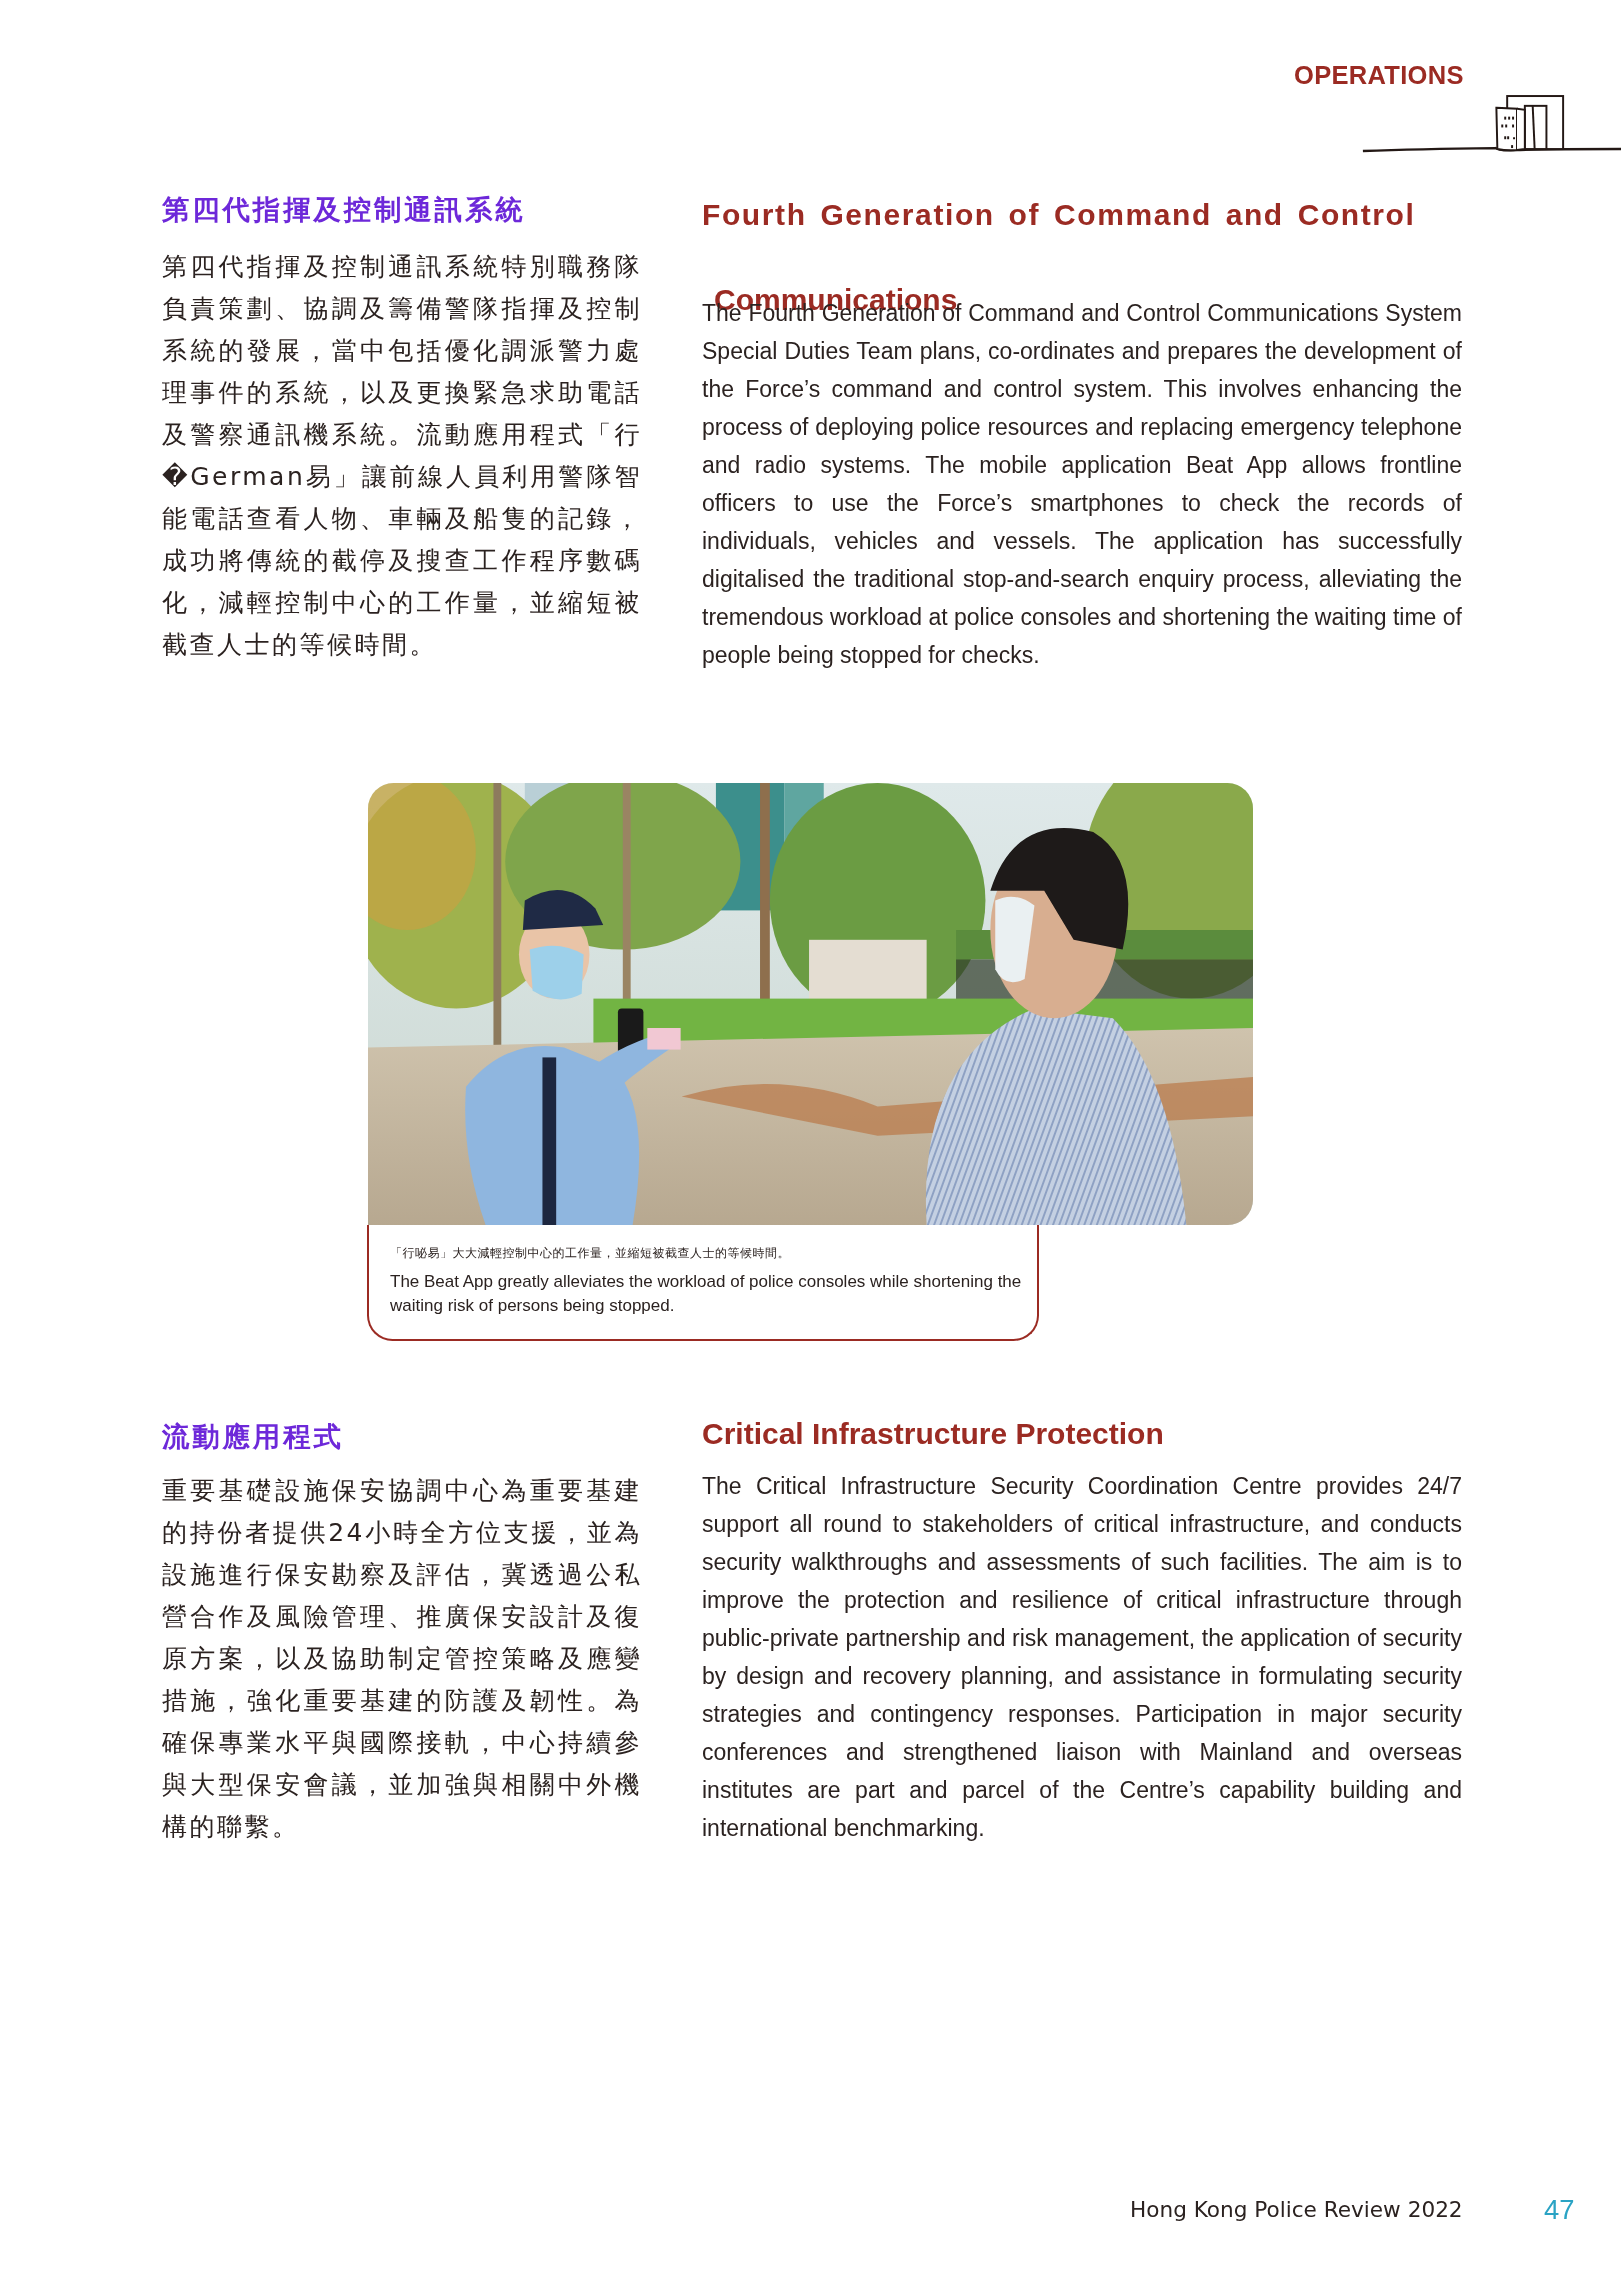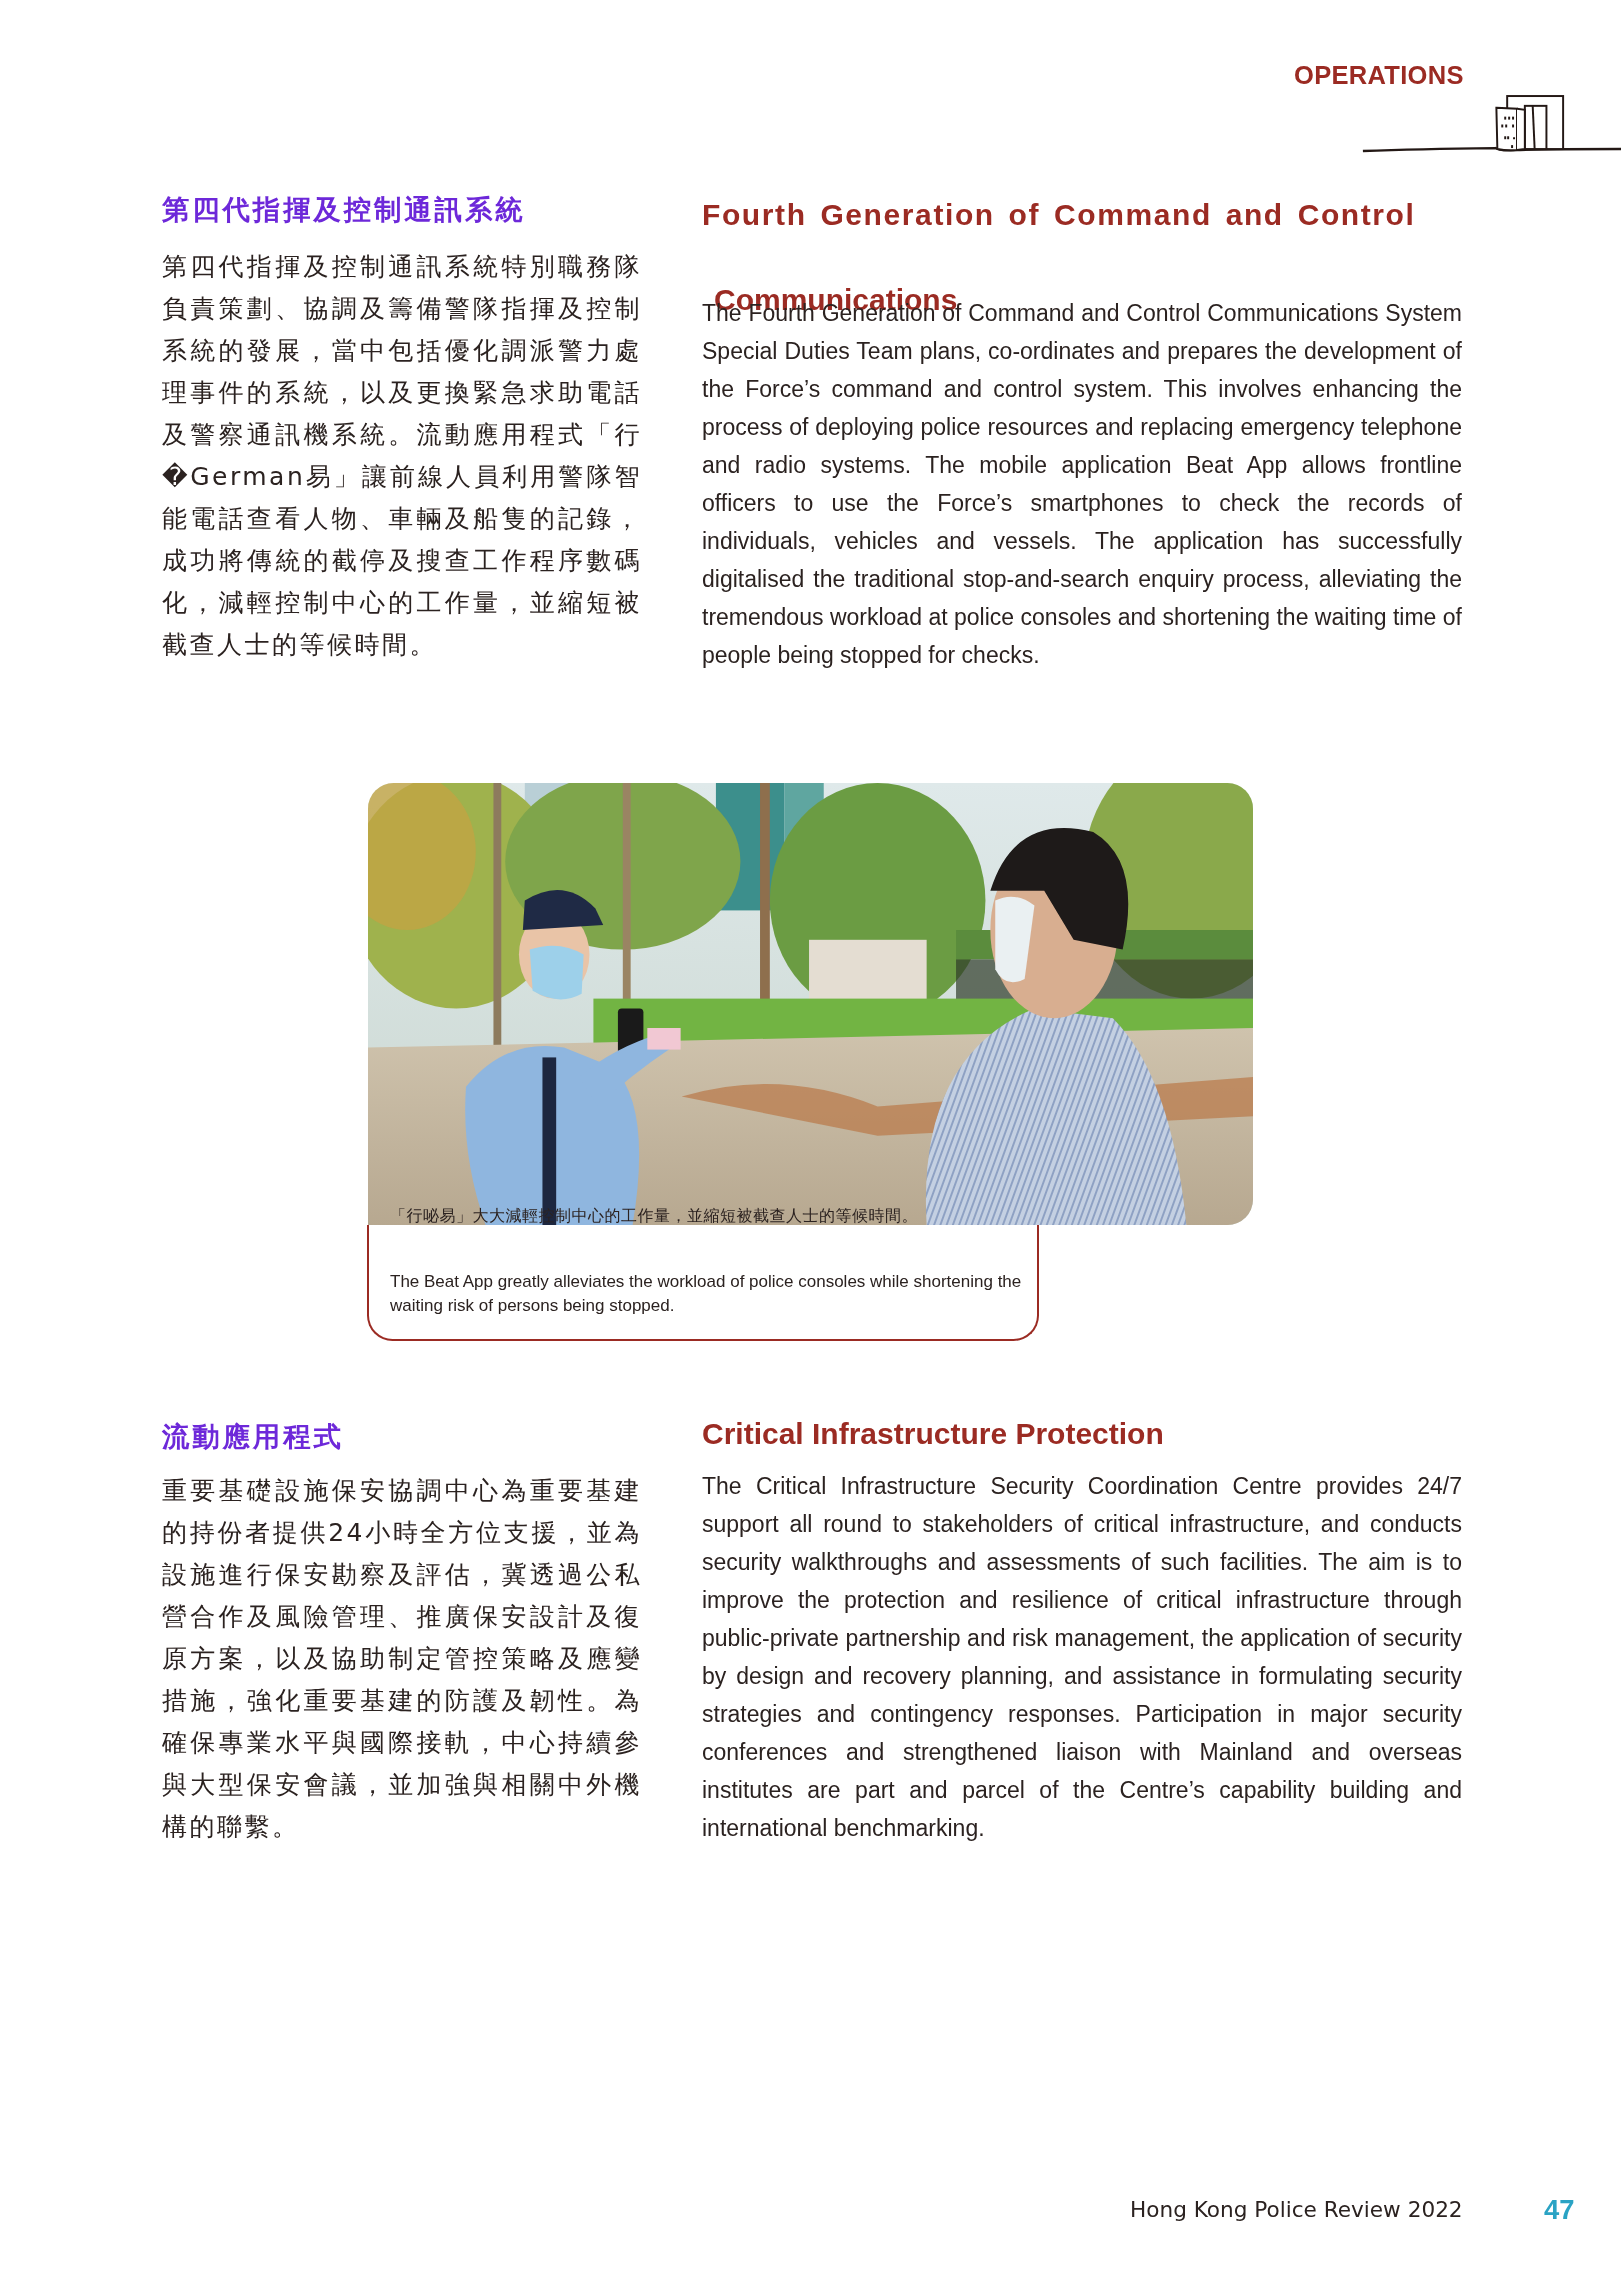--- a/index.html
+++ b/index.html
@@ -7,24 +7,24 @@
   .abs { position:absolute; }
   .section-label { left:1294px; top:61px; font-family:"Liberation Sans", sans-serif; font-weight:bold; font-size:25.5px; color:#9b2b23; letter-spacing:0.3px; }
   .header-art { left:1358px; top:90px; width:264px; height:69px; }
   .zh-title { font-family:"DejaVu Sans", sans-serif; font-weight:bold; font-size:27.4px; color:#6d28d9; letter-spacing:2.9px; }
   .zh-body { font-family:"DejaVu Sans", sans-serif; font-size:25px; line-height:42px; color:#2b2220; letter-spacing:2.5px; width:480px; text-align:justify; }
   .en-title { font-family:"Liberation Sans", sans-serif; font-weight:bold; font-size:30px; line-height:49px; color:#9b2b23; width:760px; }
   .en-title.spaced { letter-spacing:1.6px; word-spacing:3.9px; text-align:justify; text-align-last:left; }
   .en-body { font-family:"Liberation Sans", sans-serif; font-size:23px; line-height:38px; color:#2b2220; width:760px; text-align:justify; }
   .photo { left:368px; top:783px; width:885px; height:442px; border-radius:25.5px 25.5px 25.5px 0; overflow:hidden; }
   .caption-box { left:367px; top:1225px; width:672px; height:116px; border:2px solid #9b2b23; border-top:none; border-radius:0 0 25.5px 25.5px; box-sizing:border-box; background:#fff; }
-  .caption-zh { left:390px; top:1206px; font-family:"DejaVu Sans", sans-serif; font-size:16px; color:#2b2220; letter-spacing:0.5px; }
+  .caption-zh { left:390px; top:1245px; font-family:"DejaVu Sans", sans-serif; font-size:12px; color:#2b2220; letter-spacing:0.5px; }
   .caption-en { left:390px; top:1270px; width:637px; font-family:"Liberation Sans", sans-serif; font-size:17px; line-height:23.5px; color:#2b2220; }
   .footer-title { left:1130px; top:2197px; font-family:"DejaVu Sans", sans-serif; font-size:21.6px; color:#2b2220; }
-  .page-num { left:1544px; top:2194px; font-family:"Liberation Sans", sans-serif; font-weight:bold; font-size:27.4px; color:#2aa3c4; }
+  .page-num { left:1544px; top:2194px; font-family:"Liberation Sans", sans-serif; font-weight:normal; font-size:27.4px; color:#2aa3c4; }
 </style>
 </head>
 <body>
 
 <div class="abs section-label">OPERATIONS</div>
 <div class="abs header-art">
   <svg width="264" height="69" viewBox="0 0 269 70">
     <path d="M5 62 Q60 60 140 59 L143 60 Q146 62 160 61 Q190 60 269 60" stroke="#231815" stroke-width="2.4" fill="none"></path>
     <rect x="152" y="6" width="57" height="54" fill="#fff" stroke="#231815" stroke-width="2"></rect>
     <rect x="170" y="16" width="22" height="44" fill="#fff" stroke="#231815" stroke-width="2"></rect>

